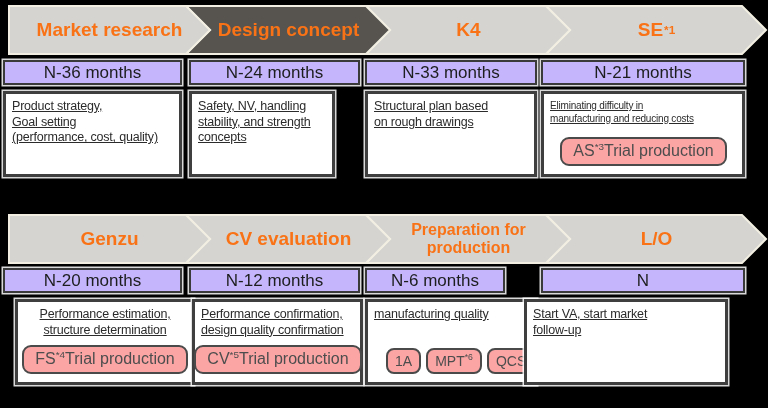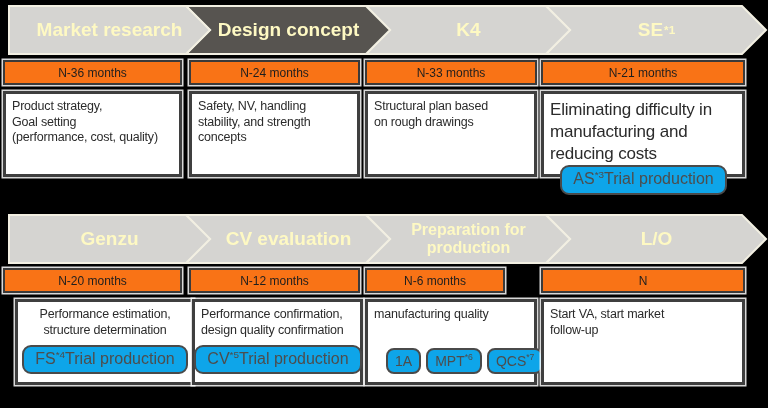--- a/index.html
+++ b/index.html
@@ -6,50 +6,50 @@
   .canvas {
     position:relative; width:768px; height:408px; background:#000;
     font-family:"Liberation Sans", sans-serif; overflow:hidden;
   }
   
   .band { position:absolute; left:8px; width:760px; height:50px; }
   .band svg { position:absolute; left:0; top:0; }
   .phase-label {
     position:absolute; top:0; height:50px;
     display:flex; align-items:center; justify-content:center;
-    color:#fef9c3; font-weight:bold; font-size:19px; text-align:center;
+    color:#f97316; font-weight:bold; font-size:19px; text-align:center;
     white-space:pre-line; line-height:1.1; pointer-events:none;
   }
   .phase-label.small { font-size:16px; }
   .phase-label sup { font-size:0.62em; vertical-align:super; line-height:0; margin-left:1px; }
   
   .tbox {
     position:absolute; height:25px; box-sizing:border-box;
-    background:#f97316; border:2px solid #3a3a3a;
+    background:#c4b5fd; border:2px solid #3a3a3a;
     box-shadow:0 0 0 1.5px rgba(255,255,255,0.85);
-    display:flex; align-items:center; justify-content:center;
-    font-size:12px; color:#1e1e1e;
+    display:flex; align-items:flex-end; justify-content:center;
+    font-size:17px; color:#1e1e1e;
   }
   
   .cbox {
     position:absolute; height:86px; box-sizing:border-box;
     background:#ffffff; border:3px solid #3f3f3f;
     box-shadow:0 0 0 1.5px rgba(255,255,255,0.85);
     padding:5px 5px 6px 6px;
     display:flex; flex-direction:column;
     font-size:12.5px; letter-spacing:-0.2px; line-height:1.25; color:#2b2b2b;
   }
-  .cbox .txt { white-space:pre-line; }
+  .cbox .txt { white-space:pre-line;text-decoration:underline; }
   .cbox.center-text .txt { text-align:center; }
-  .cbox.small-text .txt { font-size:17px; line-height:1.3; }
+  .cbox.small-text .txt { font-size:10px; line-height:1.3; }
   
   .pillrow { margin-top:auto; display:flex; gap:5px; justify-content:center; margin-bottom:2px; }
   .pillrow.left { justify-content:flex-start; margin-left:12px; }
   .pill {
-    box-sizing:border-box; background:#0ea5e9; border:2px solid #4a4a4a;
+    box-sizing:border-box; background:#fca5a5; border:2px solid #4a4a4a;
     border-radius:9px; color:#4d4d4d; font-size:16px; letter-spacing:0;
     padding:3px 11px 4px 11px; white-space:nowrap; line-height:1.15;
   }
   .pill.mini { font-size:14px; padding:3px 7px; border-radius:8px; }
   .pill sup { font-size:0.62em; vertical-align:super; line-height:0; }
 </style>
 </head>
 <body>
 
 <div class="canvas">
@@ -78,21 +78,21 @@
     </div>
   <div class="tbox" style="left:541px;top:60px;width:204px">
       <span>N-21 months</span>
     </div>
 
   <div class="cbox" style="left:3px;top:91px;width:179px">
     <div class="txt">Product strategy,
 Goal setting
 (performance, cost, quality)</div>
   </div>
-  <div class="cbox" style="left:189px;top:91px;width:171px">
+  <div class="cbox" style="left:189px;top:91px;width:146px">
     <div class="txt">Safety, NV, handling
 stability, and strength
 concepts</div>
   </div>
   <div class="cbox" style="left:365px;top:91px;width:172px">
     <div class="txt">Structural plan based
 on rough drawings</div>
   </div>
   <div class="cbox small-text" style="left:541px;top:91px;width:204px">
     <div class="txt">Eliminating difficulty in
@@ -144,18 +144,18 @@
     </div>
   </div>
   <div class="cbox" style="left:365px;top:299px;width:172px">
     <div class="txt">manufacturing quality</div>
     <div class="pillrow left">
       <span class="pill mini"><span>1A</span><sup></sup></span>
       <span class="pill mini"><span>MPT</span><sup>*6</sup></span>
       <span class="pill mini"><span>QCS</span><sup>*7</sup></span>
     </div>
   </div>
-  <div class="cbox" style="left:541px;top:299px;width:204px">
+  <div class="cbox" style="left:524px;top:299px;width:204px">
     <div class="txt">Start VA, start market
 follow-up</div>
   </div>
 
 </div>
 
 </body></html>

